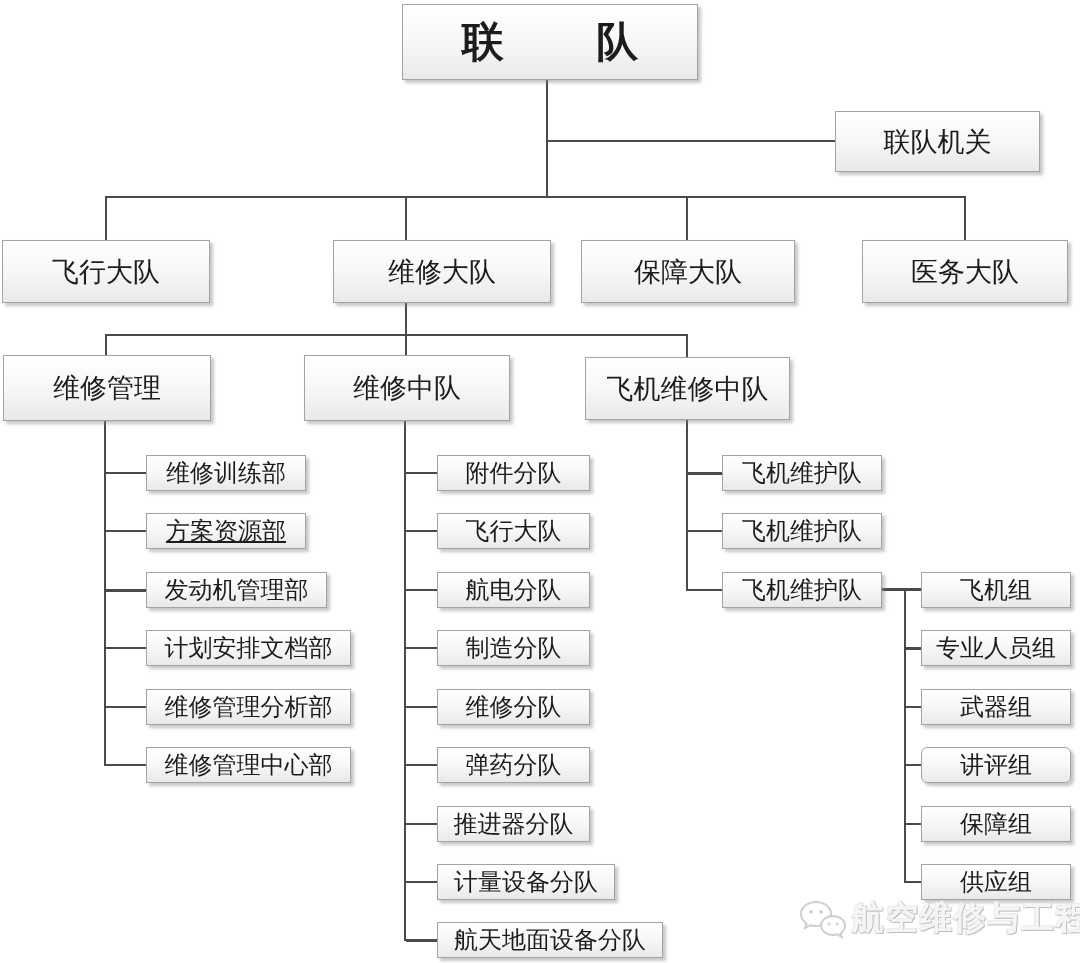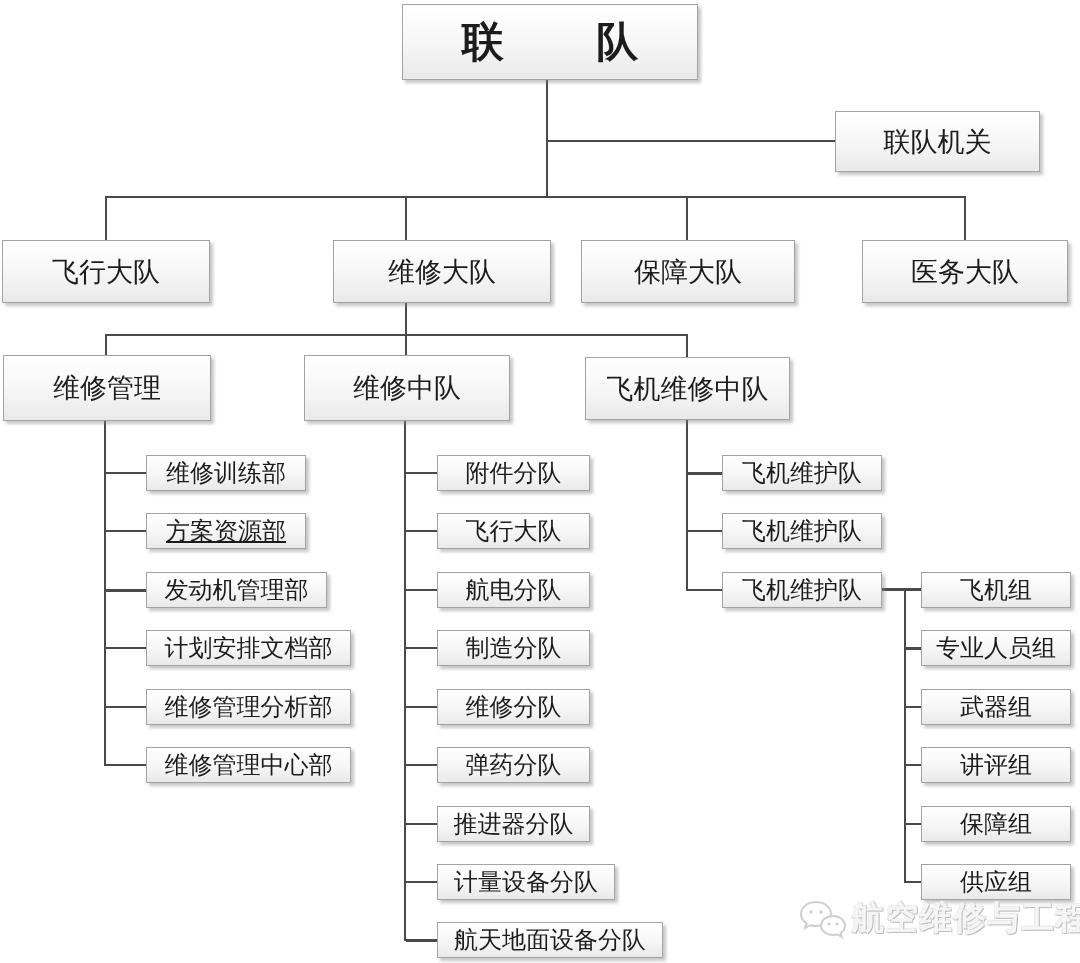--- a/index.html
+++ b/index.html
@@ -118,21 +118,21 @@
   <div class="node sm" style="left:437px;top:864px;width:178px;height:36px;">计量设备分队</div>
   <div class="node sm" style="left:437px;top:922px;width:226px;height:36px;">航天地面设备分队</div>
 
   <div class="node sm" style="left:722px;top:455px;width:160px;height:36px;">飞机维护队</div>
   <div class="node sm" style="left:722px;top:513px;width:160px;height:36px;">飞机维护队</div>
   <div class="node sm" style="left:722px;top:572px;width:160px;height:36px;">飞机维护队</div>
 
   <div class="node sm" style="left:921px;top:572px;width:150px;height:36px;">飞机组</div>
   <div class="node sm" style="left:921px;top:630px;width:150px;height:36px;">专业人员组</div>
   <div class="node sm" style="left:921px;top:689px;width:150px;height:36px;">武器组</div>
-  <div class="node sm" style="left:921px;top:747px;width:150px;height:36px;">讲评组</div>
+  <div class="node sm" style="left:921px;top:747px;width:150px;height:36px;border-radius:6px;">讲评组</div>
   <div class="node sm" style="left:921px;top:806px;width:150px;height:36px;">保障组</div>
   <div class="node sm" style="left:921px;top:864px;width:150px;height:36px;">供应组</div>
 
   <div class="watermark">
     <span style="display:inline-flex;">
       <svg width="48" height="40" viewBox="0 0 48 40" aria-hidden="true">
         <g fill="#ffffff" stroke="#cfcfcf" stroke-width="2">
           <path d="M18 3 C9.7 3 3 8.4 3 15 c0 3.8 2.2 7.2 5.6 9.4 L7 29 l5.3-2.8 c1.8.5 3.7.8 5.7.8 8.3 0 15-5.4 15-12 S26.3 3 18 3 Z"></path>
           <path d="M35 17 c-6.6 0-12 4.3-12 9.5 0 5.2 5.4 9.5 12 9.5 1.6 0 3.1-.2 4.5-.7 L43.8 38 l-1.2-3.7 C45.3 32.5 47 29.7 47 26.5 47 21.3 41.6 17 35 17 Z"></path>
         </g>

